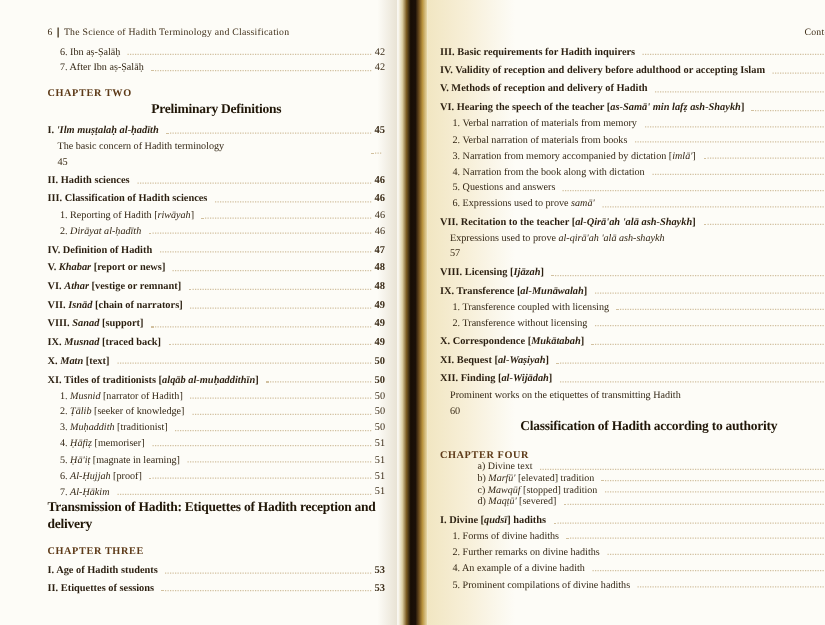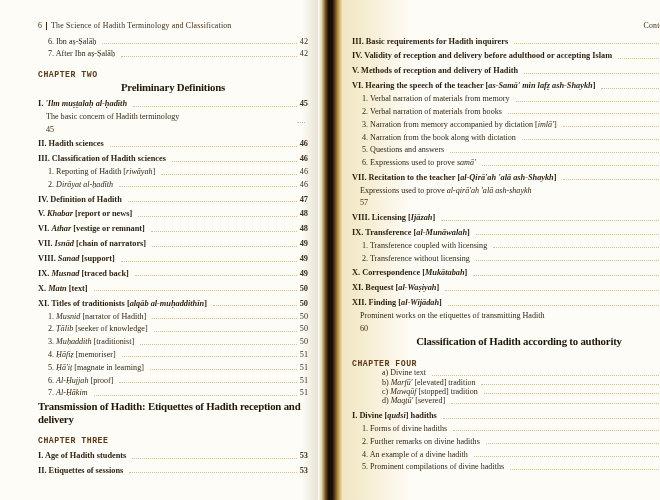--- a/index.html
+++ b/index.html
@@ -40,28 +40,28 @@
 
   .row { display:flex; align-items:baseline; line-height:1.15; }
   .row .txt { flex:0 1 auto; min-width:0; }
   .leader {
     flex:1 1 auto; min-width:8px; align-self:flex-end;
     border-bottom:1.4px dotted #c7b28a; margin:0 3px 2px 6px; opacity:.8;
   }
   .pg { font-size:8.4px; color:#3e2f1b; flex:0 0 auto; }
 
   .h1    { font-weight:bold; font-size:8.3px; color:#2b1f10; margin-top:5.2px; }
-  .sub   { font-size:8.1px; margin-top:3.4px; padding-left:10px; }
+  .sub   { font-size:8.1px; margin-top:3.4px; padding-left:10px;align-items:center; }
   .plain { font-size:8.1px; margin-top:3.6px; padding-left:8px;flex-direction:column; }
   .suba  { font-size:8.0px; margin-top:0; padding-left:30px; }
   .suba .pg, .sub .pg, .plain .pg { font-size:8.2px; }
 
   .chapter-label {
     font-weight:bold; font-size:8.2px; color:#5d3a18;
-    letter-spacing:.5px; margin-top:11px;font-family:Liberation Mono, monospace;
+    letter-spacing:.5px; margin-top:11px;
   }
   .chapter-title {
     font-weight:bold; font-size:10.8px; letter-spacing:-0.2px;
     color:#211708; margin-top:2px; line-height:1.18;justify-content:center;
   }
   i { font-style:italic; }
 </style>
 </head>
 <body>
 

